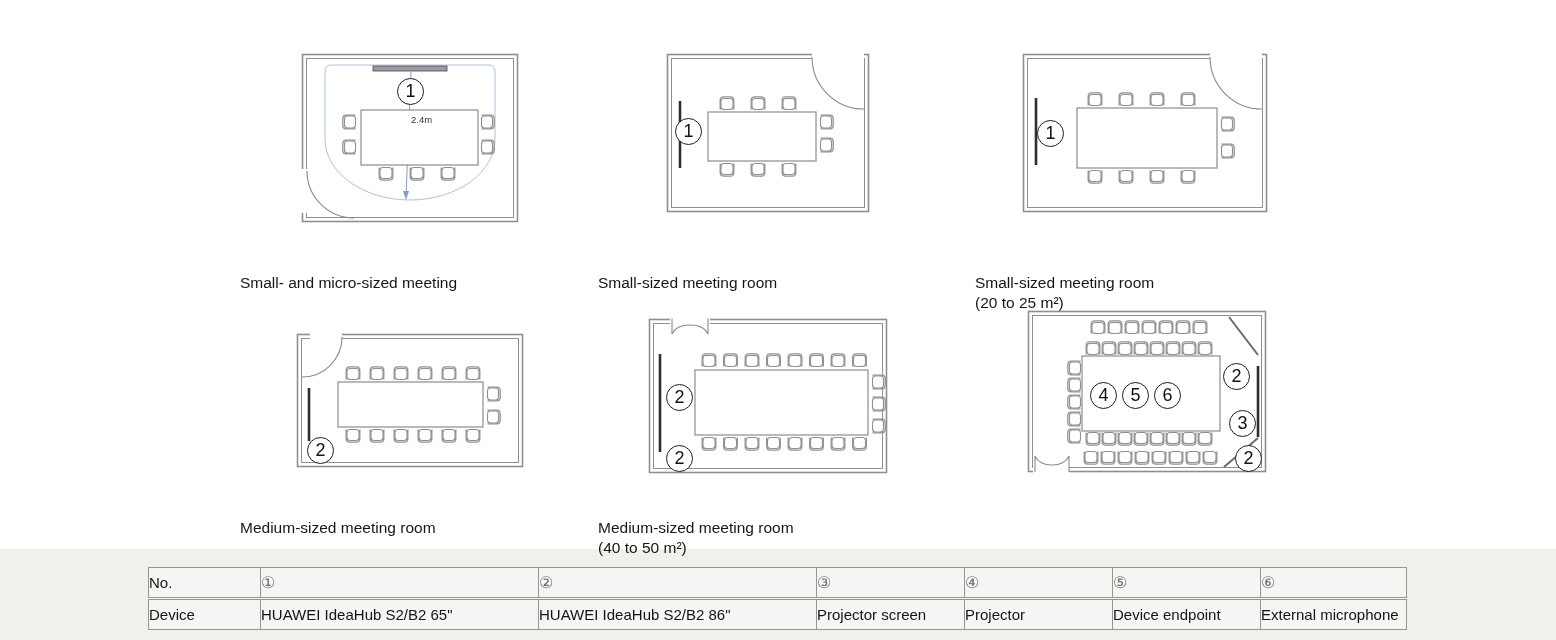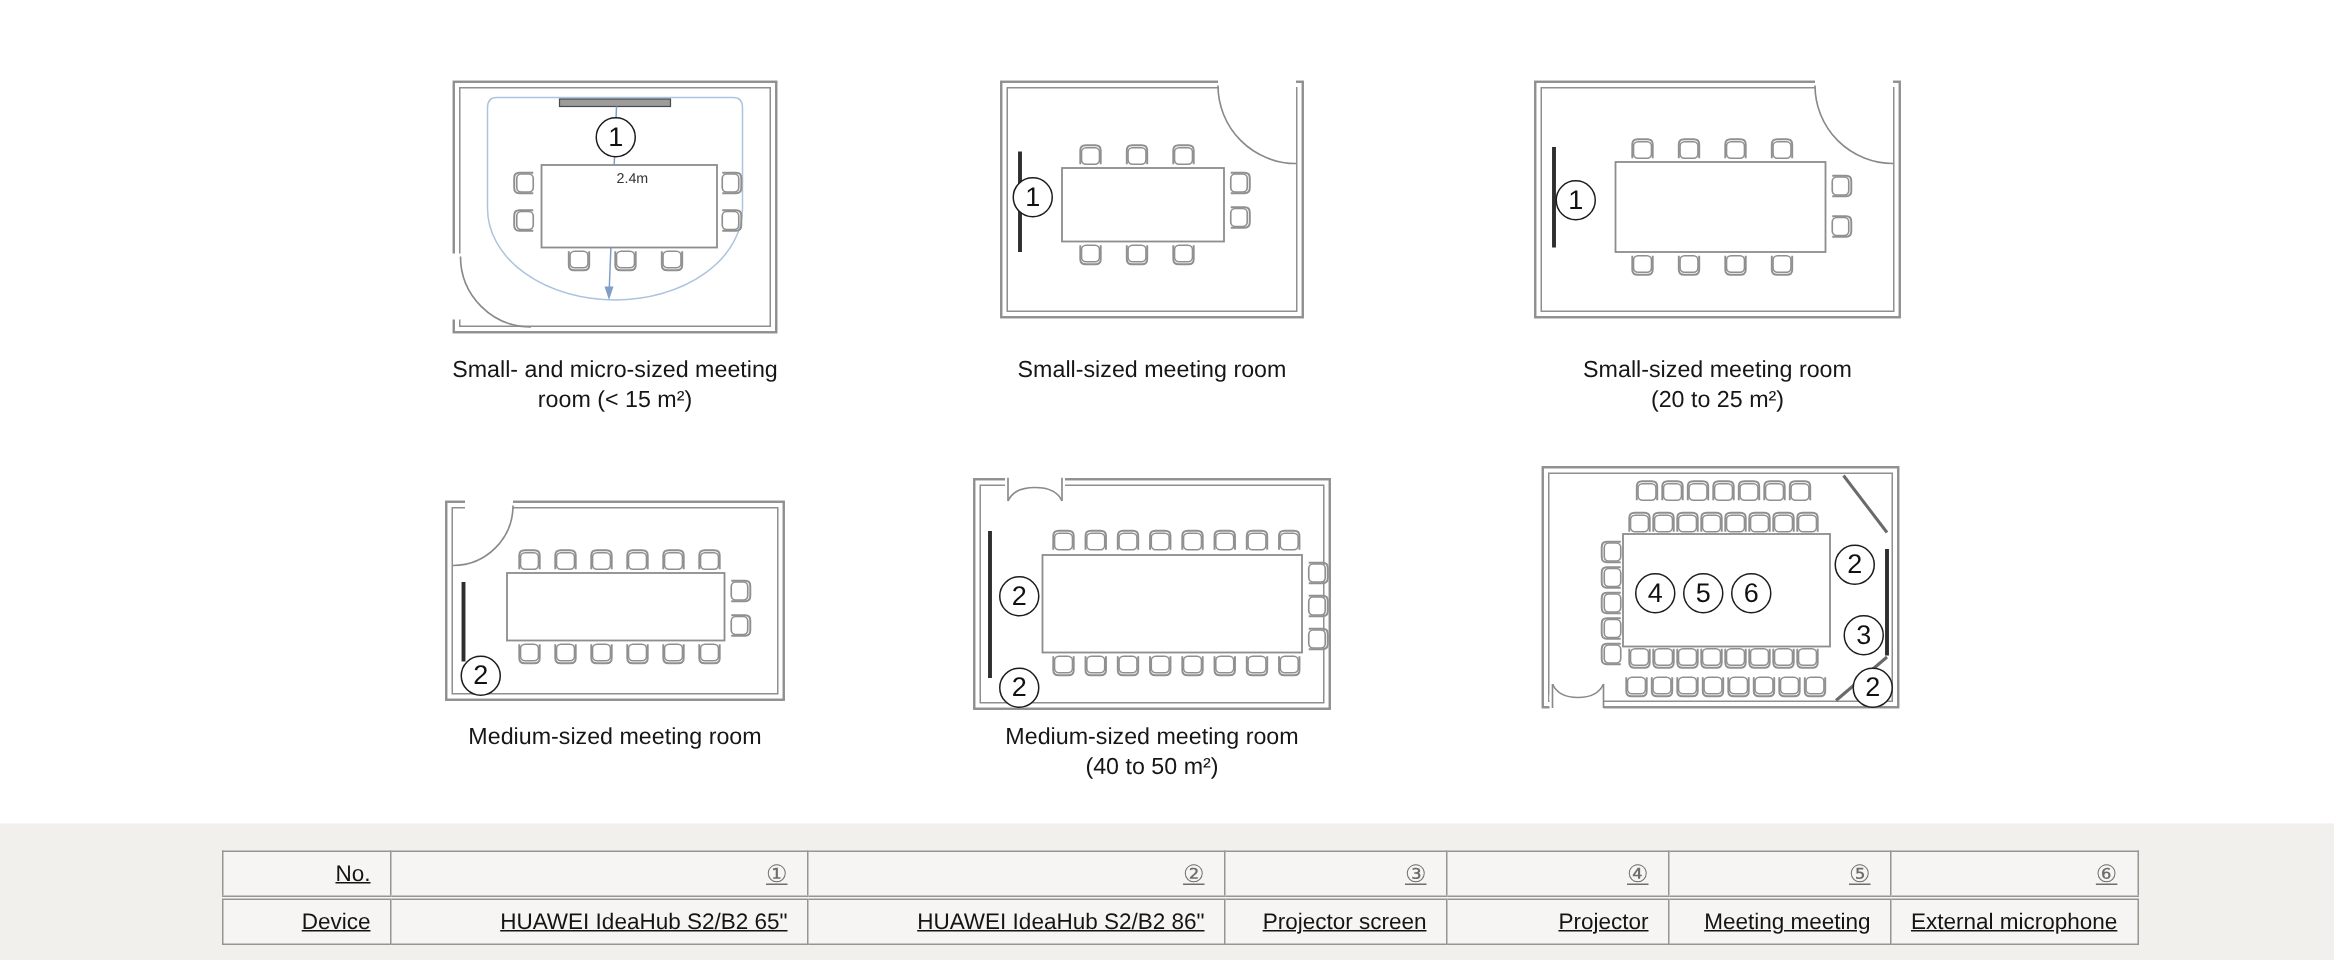--- a/index.html
+++ b/index.html
@@ -5,37 +5,37 @@
   html,body{margin:0;padding:0}
   body{
     width:1556px;height:640px;position:relative;overflow:hidden;
     background:#ffffff;
     font-family:"Liberation Sans",sans-serif;
   }
   .bottom-band{position:absolute;left:0;top:549px;width:1556px;height:91px;background:#f1f0ed}
   .room{position:absolute}
   .room svg{display:block}
   .caption{
-    position:absolute;width:340px;text-align:center;
-    font-size:15.5px;line-height:20px;color:#161616;
+    position:absolute;width:340px;text-align:left;
+    font-size:15.5px;line-height:20px;color:#161616;margin-top:36px;
   }
   .marker{
     position:absolute;width:27px;height:27px;box-sizing:border-box;
     border:1.5px solid #1d1d1d;border-radius:50%;background:#ffffff;
     display:flex;align-items:center;justify-content:center;
     font-size:18px;color:#111;
   }
   .dim-label{position:absolute;font-size:9.5px;color:#333}
   .device-table{
     position:absolute;left:148px;top:567px;border-collapse:collapse;
     table-layout:fixed;background:#f6f5f3;border:1.5px solid #82807a;
   }
   .device-table td{
-    border:1px solid #97958f;height:29px;text-align:right;
-    font-size:15px;color:#141414;padding:0 13px;white-space:nowrap;overflow:hidden;text-decoration:underline;
+    border:1px solid #97958f;height:29px;text-align:left;
+    font-size:15px;color:#141414;padding:0 0;white-space:nowrap;overflow:hidden;
   }
   .device-table tr.hdr td{border-bottom:3px double #97958f}
   .device-table tr.hdr td.circ{color:#6e6e6e;font-size:16px}
   .device-table td.lbl{font-size:15px}
 </style>
 </head>
 <body>
 
 <svg width="0" height="0" style="position:absolute">
   <defs>
@@ -71,21 +71,20 @@
       <use href="#chair" transform="translate(138,113) rotate(180 9 8)"></use>
     </g>
   </svg>
   <div class="marker" style="left:96px;top:25px">
       <span>1</span>
     </div>
   <div class="dim-label" style="left:110px;top:61px">2.4m</div>
 </div>
 <div class="caption" style="left:240px;top:237px">
   <div>Small- and micro-sized meeting</div>
-  <div>room (&lt; 15 m²)</div>
 </div>
 
 <div class="room" style="left:666px;top:53px;width:204px;height:160px">
   <svg width="204" height="160" viewBox="0 0 204 160">
     <g>
       <rect x="1.5" y="1.5" width="201" height="157" fill="none" stroke="#8f8f8f" stroke-width="1.6"></rect>
       <rect x="5.5" y="5.5" width="193" height="149" fill="none" stroke="#8f8f8f" stroke-width="1"></rect>
     </g>
     <rect x="146" y="0" width="52" height="8" fill="#ffffff"></rect>
     <path d="M146,4 A52,52 0 0 0 198,56" fill="none" stroke="#8a8a8a" stroke-width="1.1"></path>
@@ -323,17 +322,17 @@
       <td class="circ">④</td>
       <td class="circ">⑤</td>
       <td class="circ">⑥</td>
     </tr>
     <tr>
       <td class="lbl">Device</td>
       <td>HUAWEI IdeaHub S2/B2 65"</td>
       <td>HUAWEI IdeaHub S2/B2 86"</td>
       <td>Projector screen</td>
       <td>Projector</td>
-      <td>Meeting meeting</td>
+      <td>Device endpoint</td>
       <td>External microphone</td>
     </tr>
   </tbody>
 </table>
 
 </body></html>

